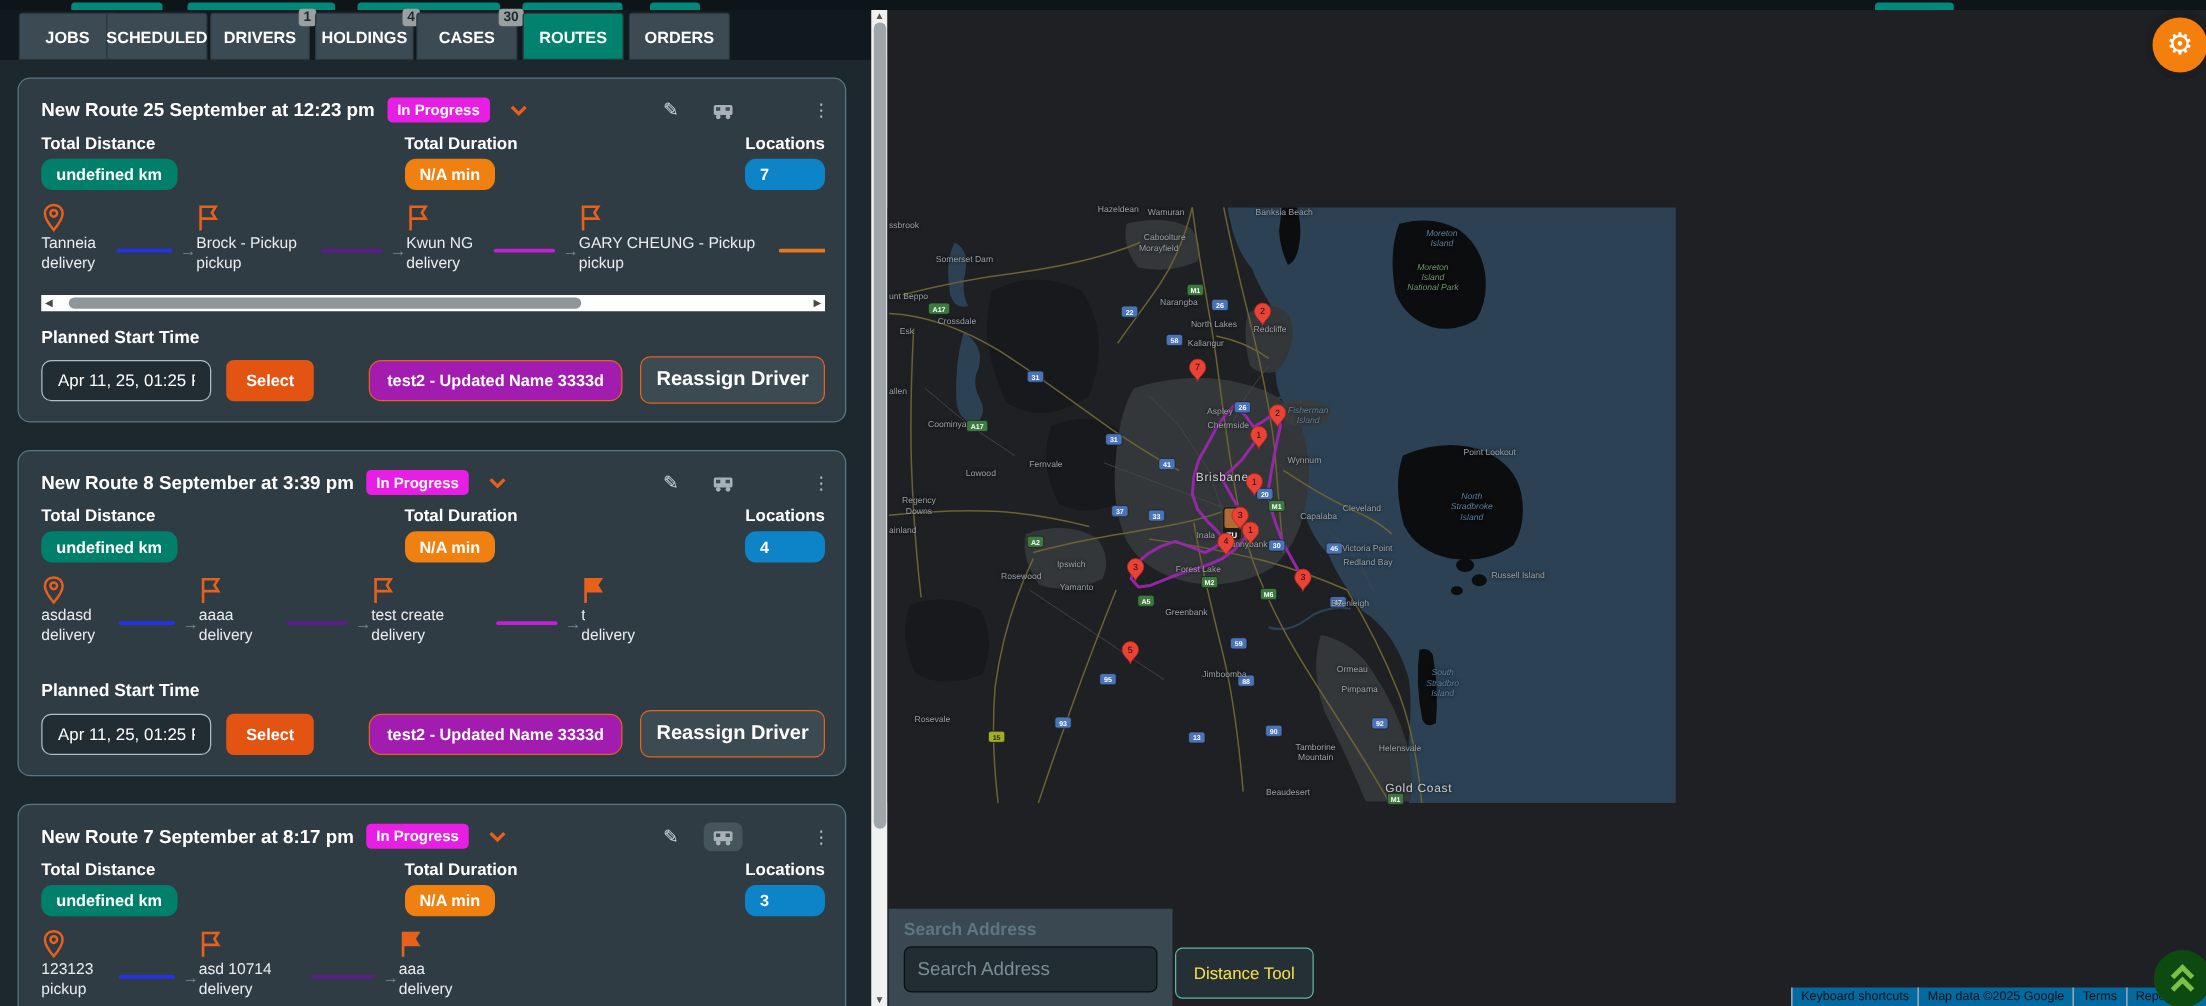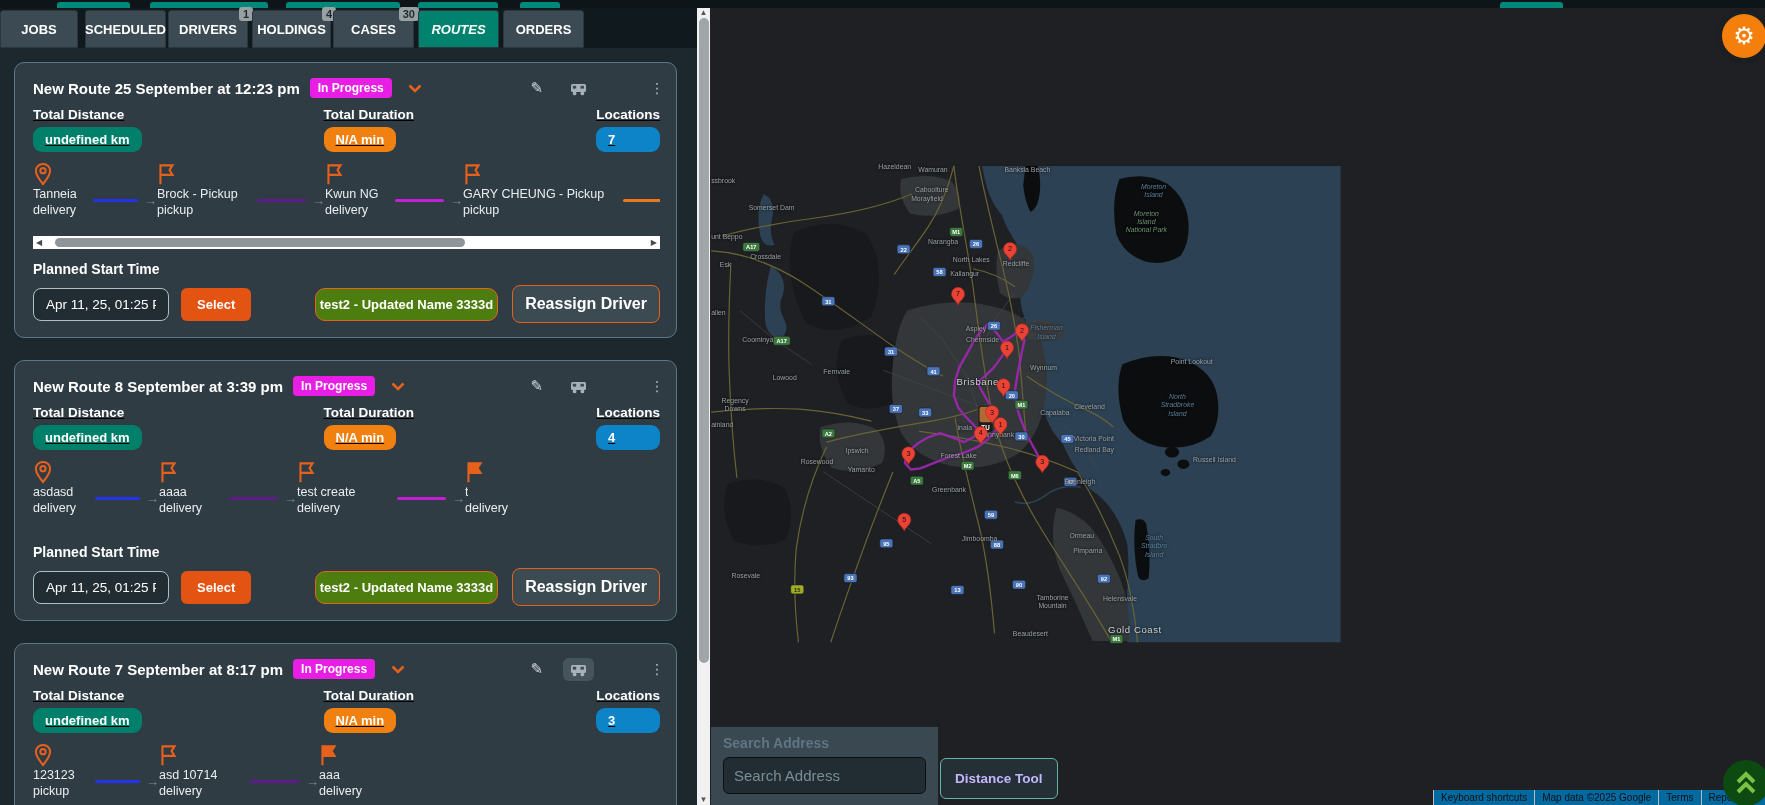--- a/index.html
+++ b/index.html
@@ -22,21 +22,21 @@
   .card-head{display:flex;align-items:center;height:26px;}
   .card-title{color:#fff;font-weight:bold;font-size:15px;white-space:nowrap;}
   .status-badge{margin-left:10px;background:#e81ee4;color:#fff;font-weight:bold;font-size:12px;padding:3px 8px;border-radius:4px;}
   .chev{margin-left:16px;display:inline-flex;cursor:pointer;}
   .head-icons{margin-left:auto;display:flex;align-items:center;}
   .pencil{color:#d4dbdf;font-size:15px;cursor:pointer;}
   .vanbtn{margin-left:20px;padding:4px 7px;border-radius:6px;display:inline-flex;cursor:pointer;}
   .vanbtn.hl{background:#46545c;}
   .dots{margin-left:56px;color:#b7c1c6;font-size:14px;letter-spacing:0;cursor:pointer;width:10px;text-align:center;}
   .metrics{display:flex;margin-top:6px;}
-  .mcol{display:flex;flex-direction:column;text-decoration:underline;}
+  .mcol{display:flex;flex-direction:column;}
   .mlabel{color:#fff;font-weight:bold;font-size:13.5px;margin-bottom:5px;}
   .mbadge{color:#fff;font-weight:bold;font-size:13px;padding:5px 12px;border-radius:9px;width:max-content;}
   .mb-dist{background:#00806b;}
   .mb-dur{background:#f08010;}
   .mb-loc{background:#0d84c8;min-width:40px;text-align:left;}
   .mcol.right{margin-left:auto;align-items:flex-end;}
   .mcol.right .mlabel{text-align:right;}
   .mcol.mid{margin-left:auto;}
   .stops{display:flex;margin-top:10px;overflow:hidden;white-space:nowrap;height:72px;}
   .stop{display:flex;flex-direction:column;align-items:flex-start;flex:none;}
@@ -48,77 +48,77 @@
   .hscroll{display:flex;align-items:center;background:#fff;height:13px;margin-top:2px;}
   .hscroll .harr{color:#4a4a4a;font-size:8px;padding:0 3px;cursor:pointer;}
   .hscroll .htrack{flex:1;position:relative;height:9px;}
   .hscroll .hthumb{position:absolute;left:10px;top:0;width:68%;height:9px;background:#8f9599;border-radius:5px;cursor:pointer;}
   .planned-label{color:#fff;font-weight:bold;font-size:14px;margin-top:12px;}
   .card-bottom{display:flex;align-items:center;margin-top:8px;}
   .dtinput{background:#222d33;border:1px solid #aebec6;border-radius:8px;color:#fff;font-size:13.5px;
            padding:8px 12px;width:110px;text-align:center;}
   .selectbtn{margin-left:12px;background:#e35312;border:none;color:#fff;font-weight:bold;font-size:13px;
            padding:9px 16px;border-radius:6px;cursor:pointer;}
-  .driverbadge{margin-left:auto;background:#4d7c0f;border:1.5px solid #e8611c;border-radius:10px;color:#fff;
-           font-weight:bold;font-size:13px;padding:8px 4px;white-space:nowrap;}
+  .driverbadge{margin-left:auto;background:#a21caf;border:1.5px solid #e8611c;border-radius:10px;color:#fff;
+           font-weight:bold;font-size:13px;padding:8px 14px;white-space:nowrap;}
   .reassignbtn{margin-left:14px;background:#3c4a52;border:1.5px solid #e8611c;border-radius:8px;color:#fff;
            font-weight:bold;font-size:16px;padding:9px 12px;cursor:pointer;white-space:nowrap;}
   
   #vscroll{position:absolute;left:697px;top:8px;width:13px;height:797px;background:#f1f1f1;}
   #vthumb{position:absolute;left:1.5px;top:10px;width:10px;height:645px;background:#a0a5a9;border-radius:5px;cursor:pointer;}
   #vscroll .varr{position:absolute;left:0;width:13px;text-align:center;color:#555;font-size:8px;cursor:pointer;}
   
   #map{position:absolute;left:710px;top:8px;width:1055px;height:797px;background:#1e2023;cursor:grab;}
   #mapsvg{position:absolute;left:0;top:0;}
   .map-fab{position:absolute;border-radius:50%;display:flex;align-items:center;justify-content:center;cursor:pointer;border:none;}
   #gearfab{left:1012px;top:6px;width:44px;height:44px;background:#f57f0c;box-shadow:0 0 0 6px rgba(20,28,32,.25);}
   #gearfab span{color:#fff;font-size:24px;line-height:1;}
   #greenfab{left:1013px;top:752px;width:46px;height:46px;background:#0c4a12;}
   #searchbox{position:absolute;left:1px;top:719px;width:227px;height:78px;background:#3a4951;padding:8px 12px;box-sizing:border-box;}
   #searchbox .slabel{color:#5e7682;font-weight:bold;font-size:14px;}
   #searchbox input{margin-top:6px;width:203px;background:#222d33;border:1.5px solid #0a0f12;border-radius:6px;
         color:#cfd8dc;font-size:15px;padding:9px 10px;box-sizing:border-box;font-family:"Liberation Sans",sans-serif;}
   #searchbox input::placeholder{color:#7b8d97;}
   #disttool{position:absolute;left:230px;top:750px;background:rgba(38,50,56,.92);border:1.5px solid #62b5a4;border-radius:6px;
-        color:#c4b5fd;font-weight:bold;font-size:13.5px;padding:12px 14px;cursor:pointer;}
+        color:#fde047;font-weight:normal;font-size:13.5px;padding:12px 14px;cursor:pointer;}
   #attrib{position:absolute;right:0;bottom:0;display:flex;font-size:10px;color:#111;}
   #attrib span{background:#0369a1;padding:2px 7px;border-left:1px solid #bbb;white-space:nowrap;cursor:pointer;}
 </style>
 </head>
 <body>
 
 <div id="app">
   <div id="topstrip">
       <div class="strip-seg" style="left: 57px; width: 73px;"></div>
       <div class="strip-seg" style="left: 150px; width: 118px;"></div>
       <div class="strip-seg" style="left: 286px; width: 114px;"></div>
       <div class="strip-seg" style="left: 418px; width: 80px;"></div>
       <div class="strip-seg" style="left: 520px; width: 40px;"></div>
       <div class="strip-seg" style="left: 1500px; width: 63px;"></div>
     </div>
   <div id="tabbar">
-      <div class="tab" style="left: 0; width: 78px;">
+      <div class="tab" style="left: 15px; width: 78px;">
         <span>JOBS</span>
       </div>
       <div class="tab" style="left: 85px; width: 81px;">
         <span>SCHEDULED</span>
       </div>
       <div class="tab" style="left: 168px; width: 80px;">
         <span>DRIVERS</span>
         <span class="tab-badge">1</span>
       </div>
       <div class="tab" style="left: 252px; width: 79px;">
         <span>HOLDINGS</span>
         <span class="tab-badge">4</span>
       </div>
       <div class="tab" style="left: 333px; width: 81px;">
         <span>CASES</span>
         <span class="tab-badge">30</span>
       </div>
-      <div class="tab active" style="left: 418px; width: 81px; font-style: italic;">
+      <div class="tab active" style="left: 418px; width: 81px;">
         <span>ROUTES</span>
       </div>
       <div class="tab" style="left: 503px; width: 81px;">
         <span>ORDERS</span>
       </div>
     </div>
   <div id="panel">
       <div class="card">
         <div class="card-head">
           <span class="card-title">New Route 25 September at 12:23 pm</span>

